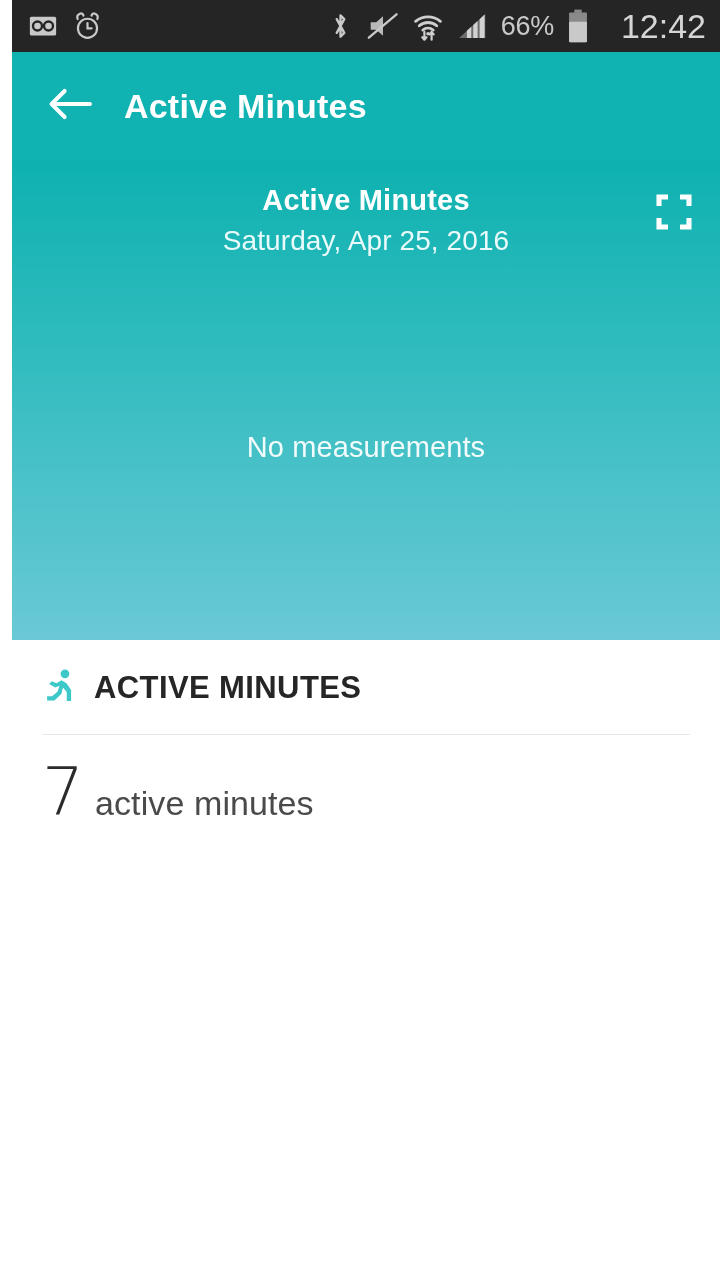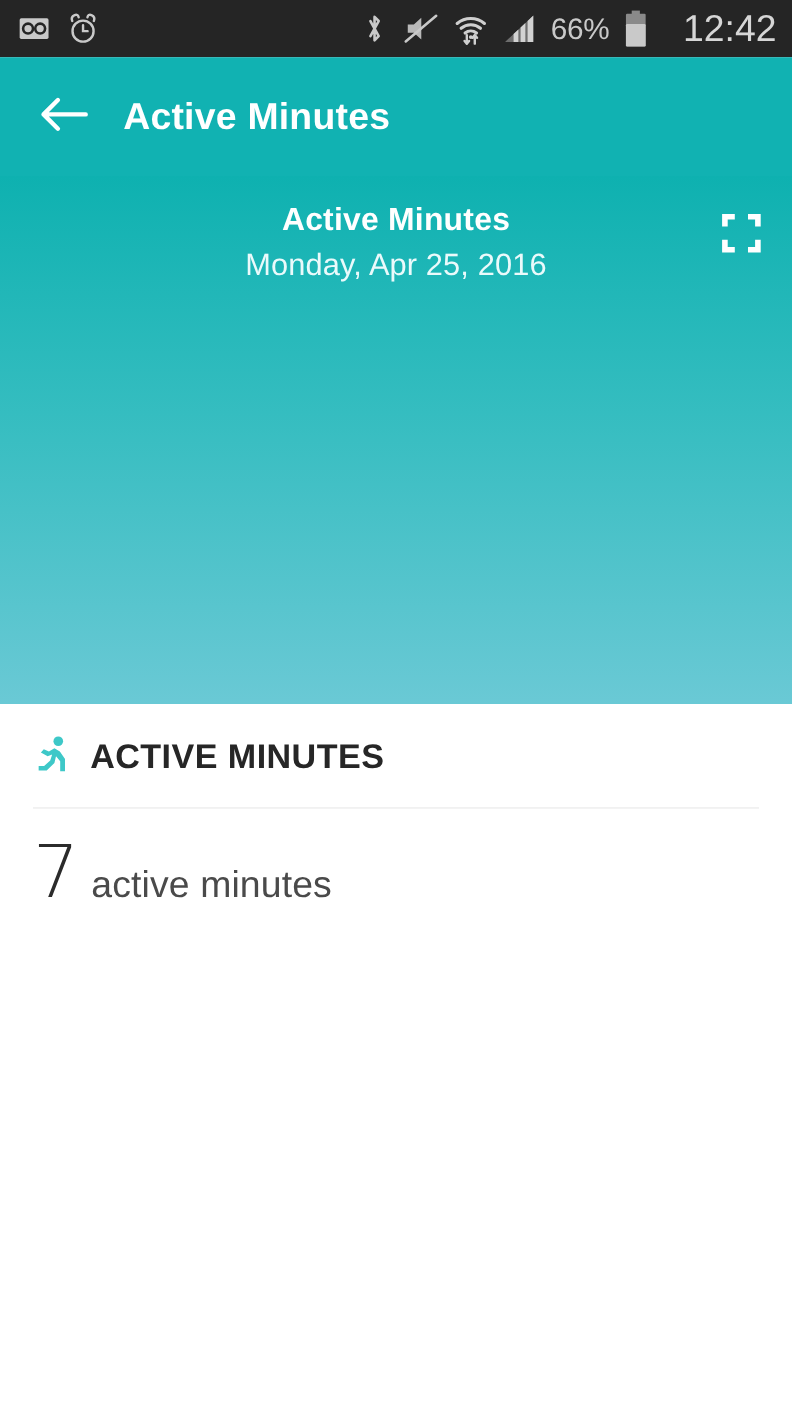--- a/index.html
+++ b/index.html
@@ -10,20 +10,21 @@
     background: #ffffff;
     font-family: "Liberation Sans", sans-serif;
     overflow: hidden;
   }
 
   #app {
     position: relative;
     width: 720px;
     height: 1280px;
     background: #ffffff;
+    padding-left: 12px;
   }
 
   
   .status-bar {
     position: relative;
     height: 52px;
     background: #252525;
     display: flex;
     align-items: center;
     padding: 0 14px 0 16px;
@@ -268,34 +269,35 @@
         </svg>
       </span>
     </div>
     <div class="app-bar-title">Active Minutes</div>
     <div class="app-bar-shadow"></div>
   </div>
 
   <div class="graph-card">
     <div class="graph-card-head">
       <div class="graph-title">Active Minutes</div>
-      <div class="graph-date">Monday, Apr 25, 2016</div>
+      <div class="graph-date">Saturday, Apr 25, 2016</div>
     </div>
 
     <div class="expand-btn">
       <span>
         <svg width="36" height="36" viewBox="0 0 24 24">
           <path d="M2 8 L2 2 L8 2" fill="none" stroke="#ffffff" stroke-width="3.4" stroke-linecap="butt"></path>
           <path d="M16 2 L22 2 L22 8" fill="none" stroke="#ffffff" stroke-width="3.4" stroke-linecap="butt"></path>
           <path d="M22 16 L22 22 L16 22" fill="none" stroke="#ffffff" stroke-width="3.4" stroke-linecap="butt"></path>
           <path d="M8 22 L2 22 L2 16" fill="none" stroke="#ffffff" stroke-width="3.4" stroke-linecap="butt"></path>
         </svg>
       </span>
     </div>
 
+    <div class="no-data">No measurements</div>
   </div>
 
   <div class="detail">
 
     <div class="section-head">
       <span class="section-icon">
         <svg width="36" height="38" viewBox="0 0 24 26">
           <circle cx="15.4" cy="4.0" r="3.0" fill="#3ec8c8"></circle>
           <path d="M13.0 8.4 L9.6 10.4 L6.4 9.0 L4.6 11.0 L8.8 13.4 L11.6 12.2 L10.4 16.0 L6.6 19.4 L3.2 19.4 L3.2 22.2 L8.2 22.2 L13.0 17.6 L14.0 13.4 L16.6 16.4 L16.6 22.6 L19.6 22.6 L19.6 15.0 L16.4 10.4 Z" fill="#3ec8c8"></path>
         </svg>

